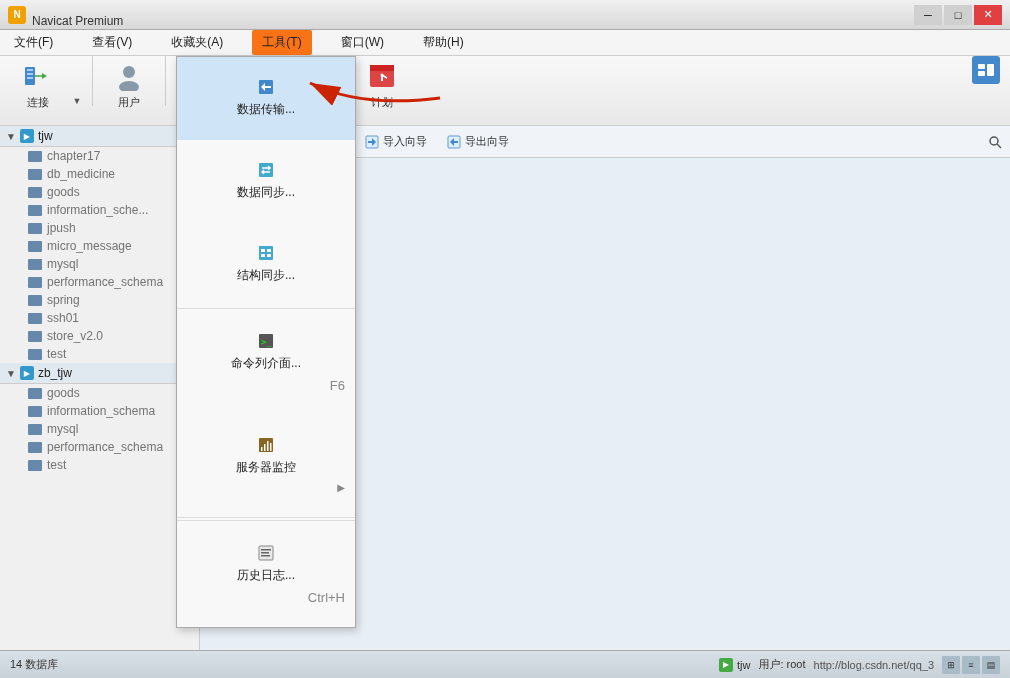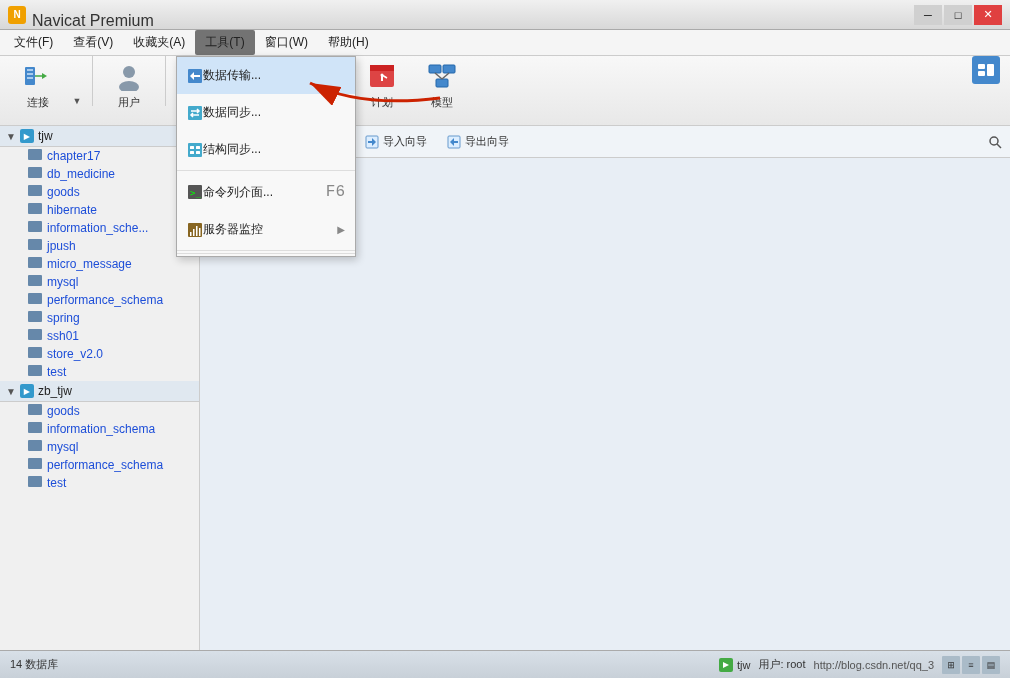--- a/index.html
+++ b/index.html
@@ -23,21 +23,21 @@
       align-items: center;
       justify-content: space-between;
       padding: 0 8px;
     }
     #titlebar .title-left {
       display: flex;
       align-items: center;
       gap: 6px;
     }
     #titlebar .title-text {
-      font-size: 16px;
+      font-size: 12px;
       color: #333;
       margin-top: 13px;
     }
     #titlebar .win-controls {
       display: flex; gap: 2px;
     }
     #titlebar .win-btn {
       width: 28px; height: 20px;
       border: none;
       cursor: pointer;
@@ -49,33 +49,34 @@
 
     
     #menubar {
       width: 100%;
       height: 26px;
       background: #f5f5f5;
       border-bottom: 1px solid #ccc;
       display: flex;
       align-items: flex-end;
       padding: 0 4px;
+      gap: 19px;
     }
     .menu-item {
       padding: 4px 10px;
       cursor: pointer;
       color: #222;
       font-size: 12px;
       border-radius: 2px;
     }
     .menu-item:hover, .menu-item.active {
       background: #d0e4f0;
     }
     .menu-item.active {
-      background: #737373;
+      background: #f97316;
     }
 
     
     #toolbar {
       width: 100%;
       height: 70px;
       background: linear-gradient(to bottom, #f8f8f8, #e8e8e8);
       border-bottom: 1px solid #ccc;
       display: flex;
       padding: 0 10px;
@@ -144,25 +145,25 @@
       width: 14px; height: 14px;
       margin-right: 4px;
       display: inline-flex; align-items: center; justify-content: center;
       background: #3399cc;
       border-radius: 2px;
       color: white;
       font-size: 8px;
     }
     .tree-item {
       display: flex;
-      align-items: flex-start;
+      align-items: center;
       padding: 2px 8px 2px 28px;
       cursor: pointer;
       font-size: 12px;
-      color: #1d4ed8;
+      color: #737373;
     }
     .tree-item .db-icon {
       width: 14px; height: 12px;
       margin-right: 5px;
       background: #888;
       border-radius: 1px;
       display: inline-flex; align-items: center; justify-content: center;
     }
 
     
@@ -250,37 +251,38 @@
       left: 176px;
       width: 180px;
       background: #f8f8f8;
       border: 1px solid #aaa;
       box-shadow: 2px 3px 8px rgba(0,0,0,0.2);
       z-index: 100;
     }
     .dd-item {
       display: flex;
       align-items: center;
-      padding: 10px 10px;
+      padding: 22px 10px;
       cursor: pointer;
       font-size: 12px;
       color: #222;
+      gap: 6px;
       position: relative;
+      flex-direction: column;
     }
     .dd-item.highlighted { background: #d0e4f8; }
     .dd-item .dd-icon {
       width: 16px; height: 16px;
       display: flex; align-items: center; justify-content: center;
       flex-shrink: 0;
     }
     .dd-item .dd-shortcut {
       margin-left: auto;
       color: #888;
-      font-size: 16px;
-      font-family: Liberation Mono, monospace;
+      font-size: 13px;
     }
     .dd-item .dd-arrow {
       margin-left: auto;
       color: #888;
       font-size: 10px;
     }
     .dd-separator {
       height: 1px;
       background: #ddd;
       margin: 2px 0;
@@ -406,32 +408,20 @@
         <rect x="3" y="4" width="24" height="22" rx="2" fill="#dd4444"></rect>
         <rect x="3" y="4" width="24" height="6" fill="#cc2222"></rect>
         <line x1="15" y1="14" x2="15" y2="20" stroke="white" stroke-width="2"></line>
         <line x1="15" y1="14" x2="20" y2="17" stroke="white" stroke-width="1.5"></line>
         <circle cx="15" cy="14" r="1.5" fill="white"></circle>
       </svg>
     </div>
     <span class="label">计划</span>
   </div>
 
-  <div class="tool-btn">
-    <div class="icon-box">
-      <svg width="30" height="30" viewBox="0 0 30 30">
-        <rect x="2" y="4" width="12" height="8" rx="1" fill="#4488cc" stroke="#2266aa"></rect>
-        <rect x="16" y="4" width="12" height="8" rx="1" fill="#4488cc" stroke="#2266aa"></rect>
-        <rect x="9" y="18" width="12" height="8" rx="1" fill="#4488cc" stroke="#2266aa"></rect>
-        <line x1="8" y1="12" x2="15" y2="18" stroke="#666" stroke-width="1.5"></line>
-        <line x1="22" y1="12" x2="15" y2="18" stroke="#666" stroke-width="1.5"></line>
-      </svg>
-    </div>
-    <span class="label">模型</span>
-  </div>
 
   <div style="margin-left:auto;">
     <div style="width:28px;height:28px;background:#4488cc;border-radius:3px;display:flex;align-items:center;justify-content:center;">
       <svg width="20" height="20" viewBox="0 0 20 20">
         <rect x="2" y="4" width="7" height="5" rx="1" fill="white"></rect>
         <rect x="2" y="11" width="7" height="5" rx="1" fill="white"></rect>
         <rect x="11" y="4" width="7" height="12" rx="1" fill="white"></rect>
       </svg>
     </div>
   </div>
@@ -450,24 +440,20 @@
       <span class="db-icon" style="background:#6688aa;width:14px;height:11px;border-radius:1px;margin-right:5px;"></span>
       <span>chapter17</span>
     </div>
     <div class="tree-item">
       <span class="db-icon" style="background:#6688aa;width:14px;height:11px;border-radius:1px;margin-right:5px;"></span>
       <span>db_medicine</span>
     </div>
     <div class="tree-item">
       <span class="db-icon" style="background:#6688aa;width:14px;height:11px;border-radius:1px;margin-right:5px;"></span>
       <span>goods</span>
-    </div>
-    <div class="tree-item">
-      <span class="db-icon" style="background:#6688aa;width:14px;height:11px;border-radius:1px;margin-right:5px;"></span>
-      <span>hibernate</span>
     </div>
     <div class="tree-item">
       <span class="db-icon" style="background:#6688aa;width:14px;height:11px;border-radius:1px;margin-right:5px;"></span>
       <span>information_sche...</span>
     </div>
     <div class="tree-item">
       <span class="db-icon" style="background:#6688aa;width:14px;height:11px;border-radius:1px;margin-right:5px;"></span>
       <span>jpush</span>
     </div>
     <div class="tree-item">
@@ -662,20 +648,32 @@
     </span>
     <span>服务器监控</span>
     <span class="dd-arrow">▶</span>
   </div>
 
   <div class="dd-separator"></div>
 
 
   <div class="dd-separator"></div>
 
+  <div class="dd-item">
+    <span class="dd-icon">
+      <svg width="16" height="16" viewBox="0 0 16 16">
+        <rect x="1" y="1" width="14" height="14" rx="1" fill="#e8e8e8" stroke="#888"></rect>
+        <rect x="3" y="4" width="10" height="1.5" fill="#666"></rect>
+        <rect x="3" y="7" width="8" height="1.5" fill="#666"></rect>
+        <rect x="3" y="10" width="9" height="1.5" fill="#666"></rect>
+      </svg>
+    </span>
+    <span>历史日志...</span>
+    <span class="dd-shortcut">Ctrl+H</span>
+  </div>
 
 </div>
 
 <div id="red-arrow">
   <svg width="160" height="50" viewBox="0 0 160 50">
     <defs>
       <marker id="arrowhead" markerWidth="10" markerHeight="7" refX="10" refY="3.5" orient="auto">
         <polygon points="0 0, 10 3.5, 0 7" fill="#cc2200"></polygon>
       </marker>
     </defs>

